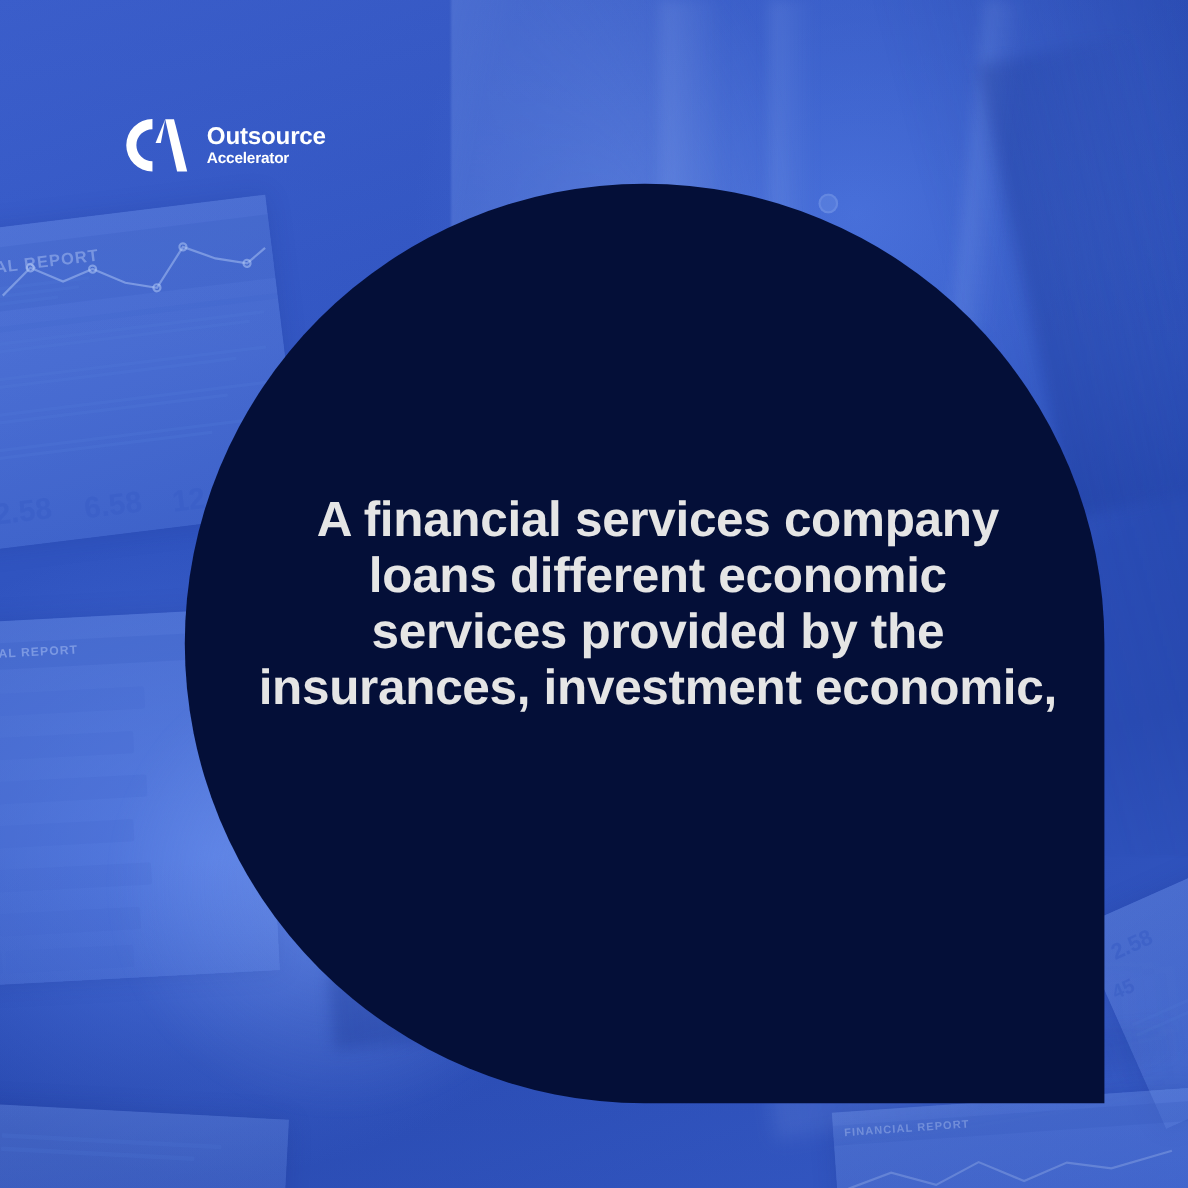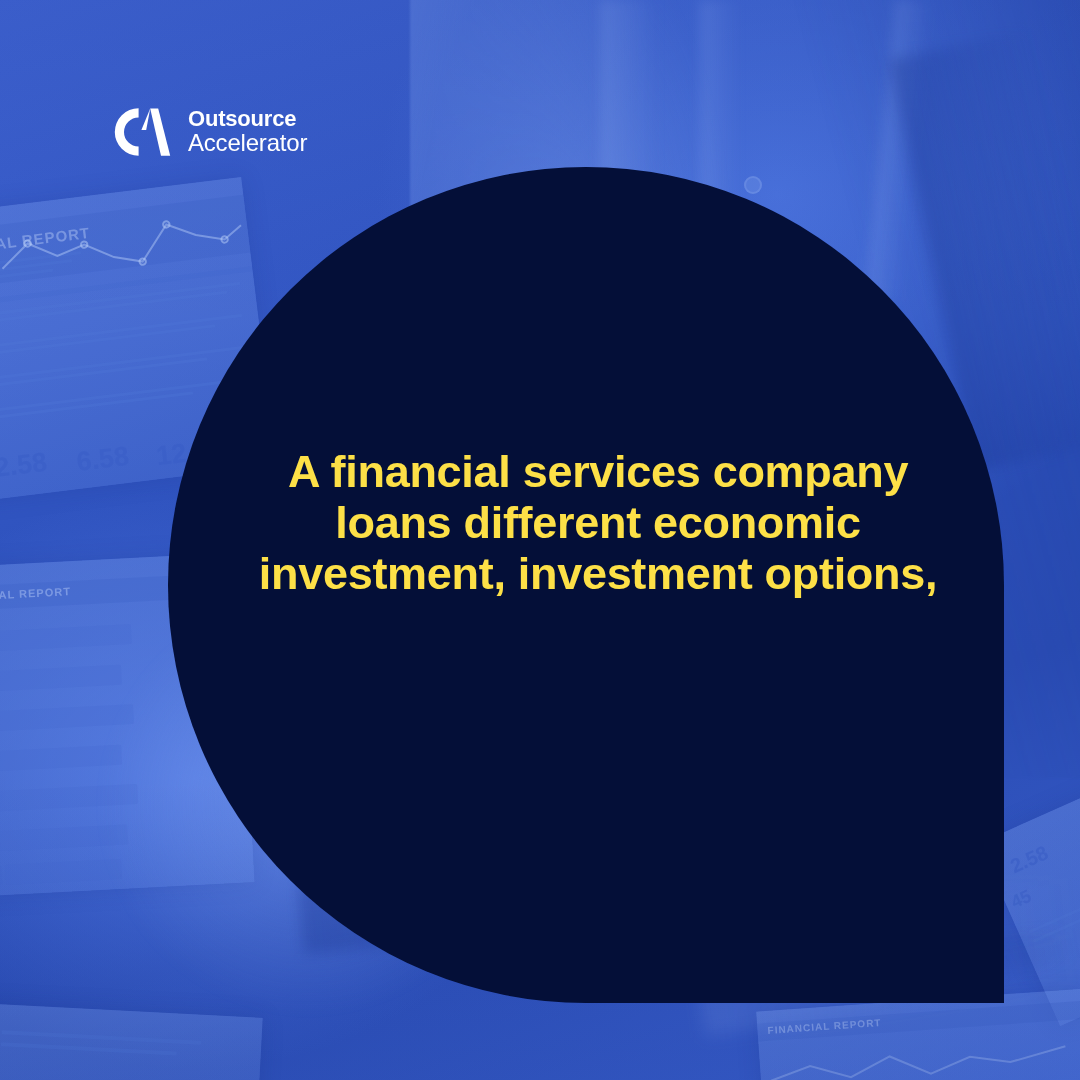--- a/index.html
+++ b/index.html
@@ -135,33 +135,33 @@
     flex-direction: column;
     line-height: 1.04;
     color: #ffffff;
   }
   .logo-word-top {
     font-size: 22px;
     font-weight: bold;
     letter-spacing: -0.2px;
   }
   .logo-word-bottom {
-    font-size: 24px;
-    font-weight: normal;
+    font-size: 14px;
+    font-weight: bold;
     letter-spacing: -0.2px;
   }
 
   
   .headline {
     position: absolute;
     left: 230px;
     top: 446px;
     width: 736px;
     text-align: center;
-    color: #fde047;
+    color: #e5e5e5;
     font-size: 45px;
     font-weight: bold;
     line-height: 51px;
     letter-spacing: -0.3px;
   }
 </style>
 </head>
 <body>
 
 <div id="canvas">
@@ -274,16 +274,17 @@
     </svg>
     <div class="logo-words">
       <span class="logo-word-top">Outsource</span>
       <span class="logo-word-bottom">Accelerator</span>
     </div>
   </div>
 
   <div class="headline">
     <div>A financial services company</div>
     <div>loans different economic</div>
-    <div>investment, investment options,</div>
+    <div>services provided by the</div>
+    <div>insurances, investment economic,</div>
   </div>
 
 </div>
 
 </body></html>

